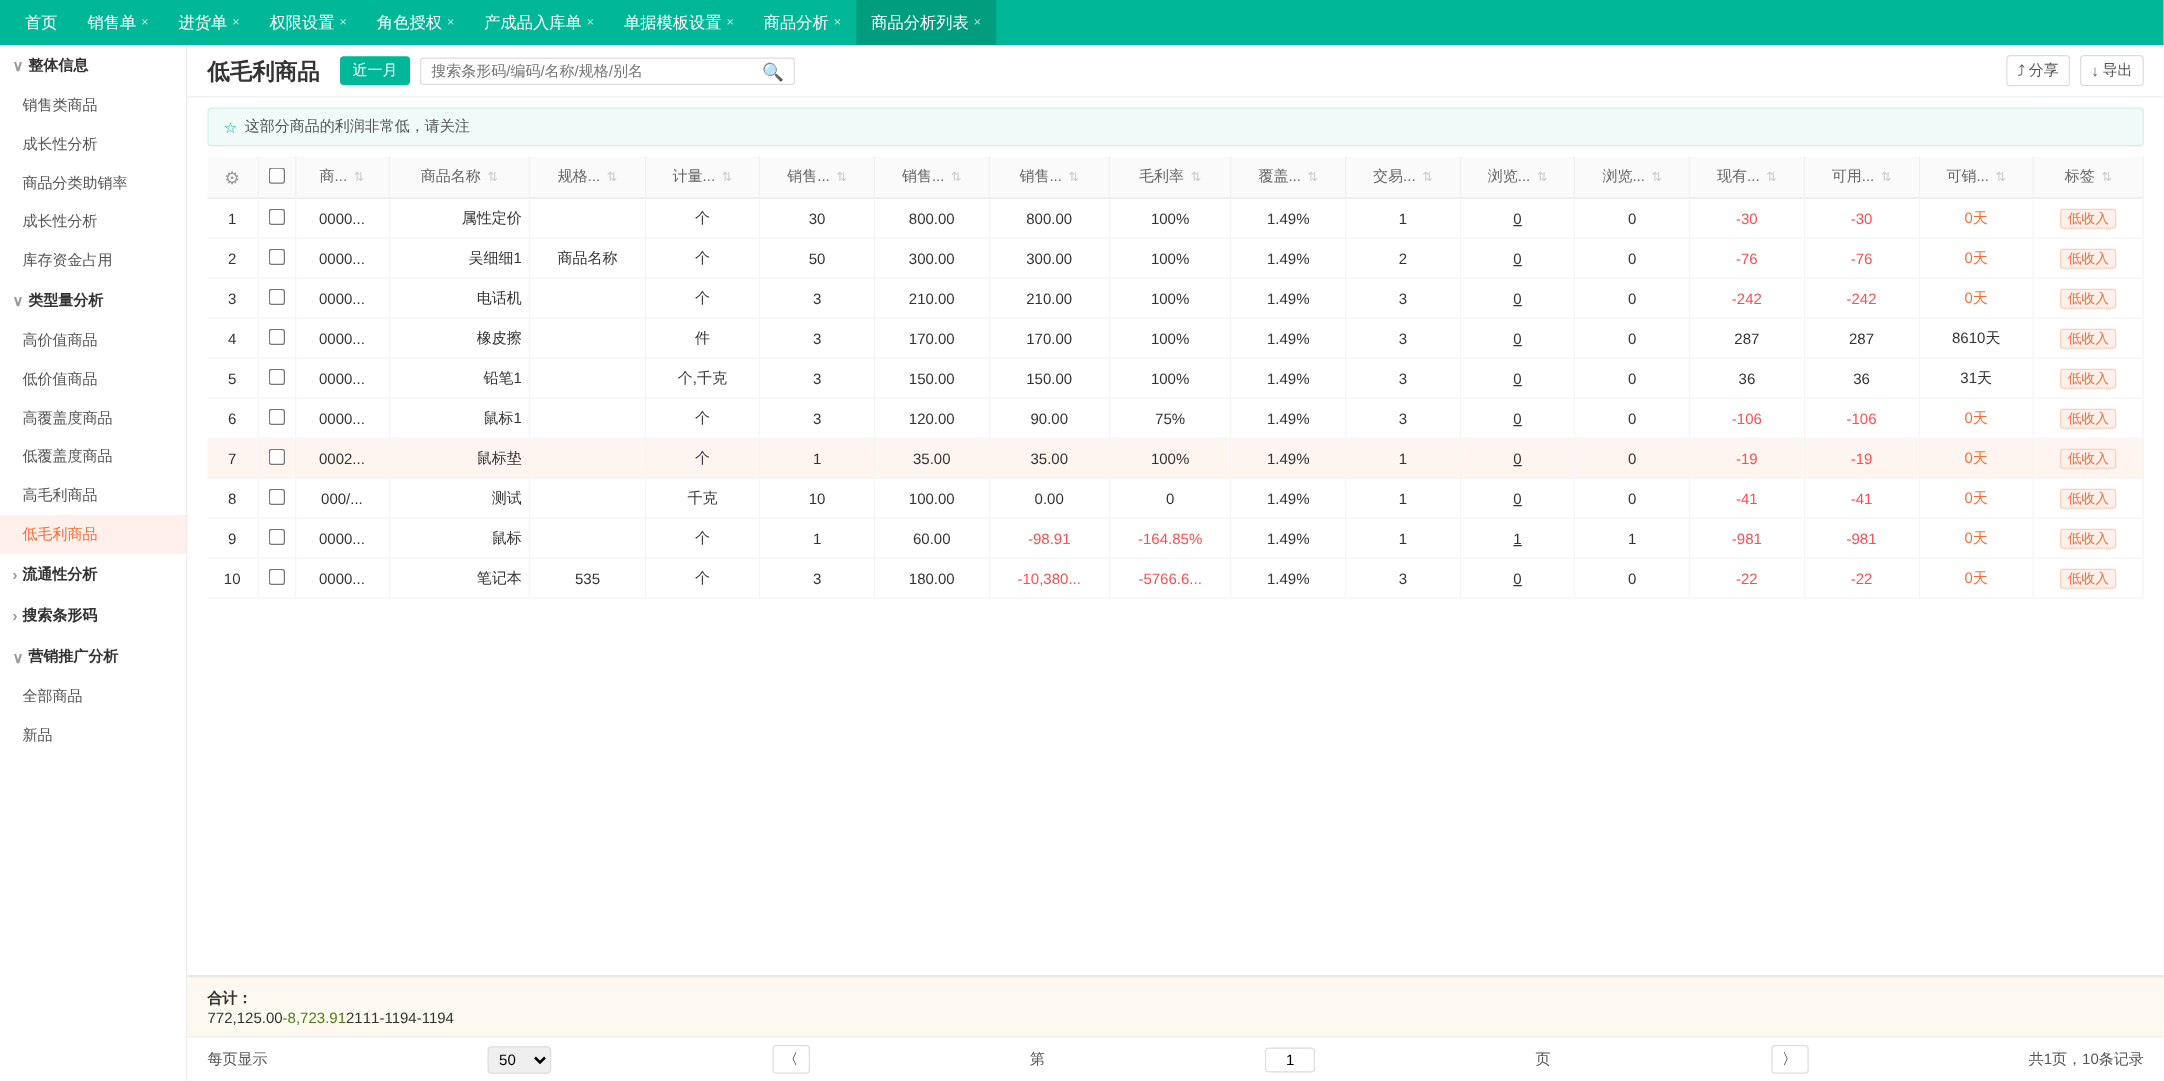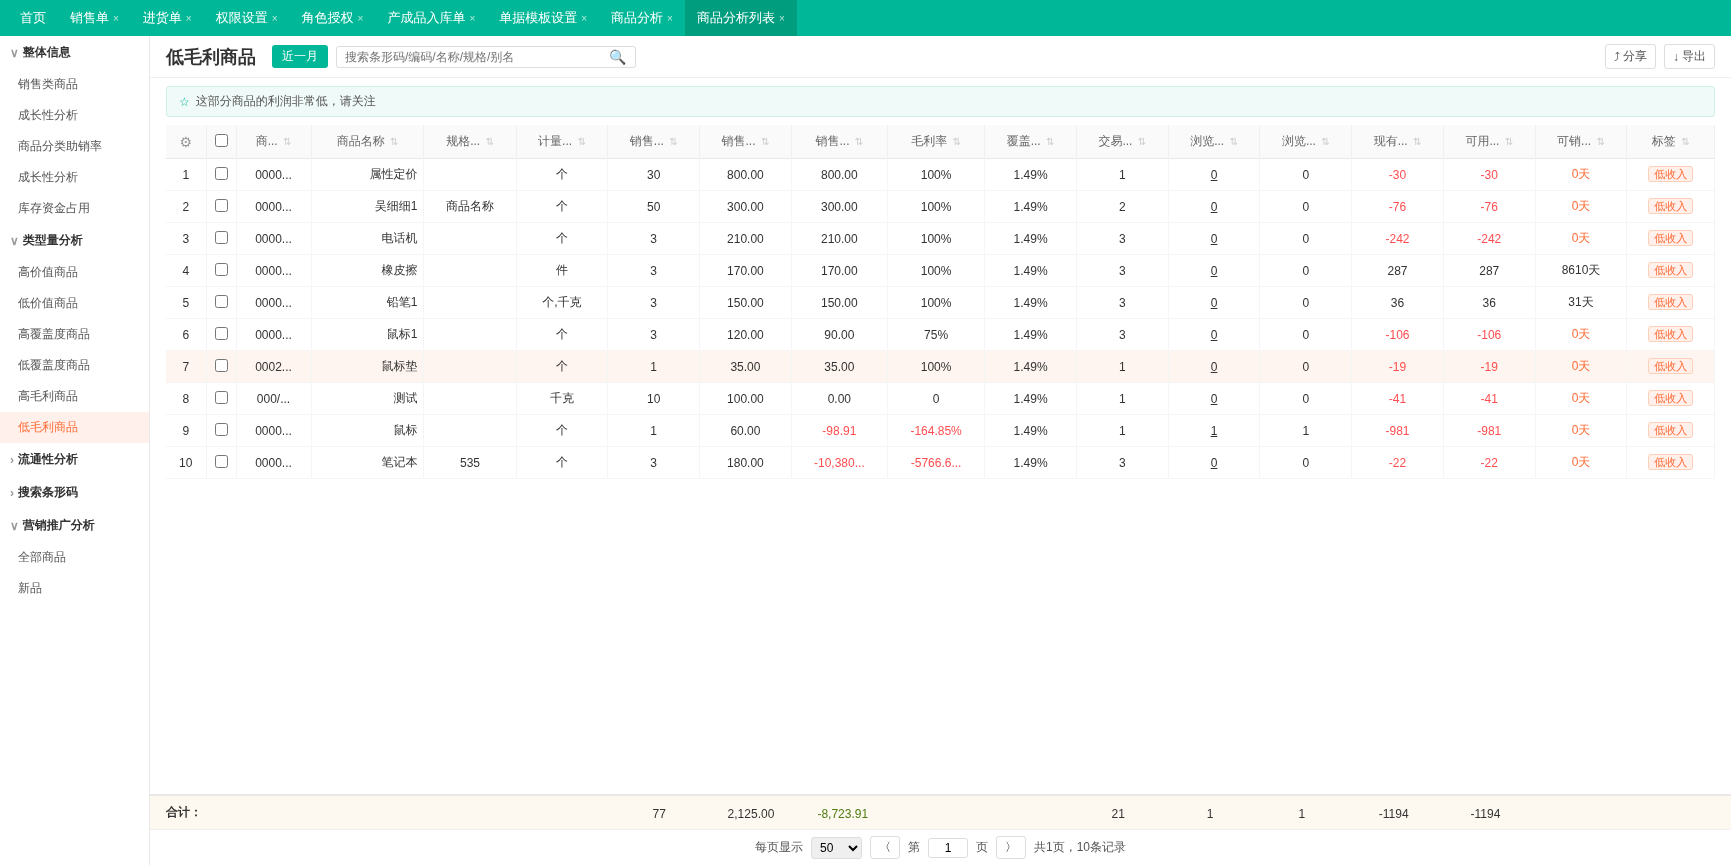--- a/index.html
+++ b/index.html
@@ -198,32 +198,33 @@
     input[type="checkbox"] { cursor: pointer; }
 
     
     .settings-icon { color: #999; cursor: pointer; font-size: 14px; }
 
     
     .table-footer {
       border-top: 2px solid #e8e8e8;
       background: #fef9f0;
       display: flex;
-      align-items: flex-end;
+      align-items: flex-start;
       padding: 8px 16px;
       font-size: 12px;
       color: #333;
+      flex-direction: column;
     }
     .footer-label { font-weight: bold; margin-right: 20px; width: 60px; }
 
     
     .pagination-bar {
       display: flex;
       align-items: center;
-      justify-content: center;
+      justify-content: space-between;
       padding: 6px 16px;
       border-top: 1px solid #f0f0f0;
       gap: 8px;
       background: #fff;
     }
     .pagination-bar span { color: #555; font-size: 12px; }
     .pagination-select {
       border: 1px solid #ddd;
       border-radius: 3px;
       padding: 2px 4px;

